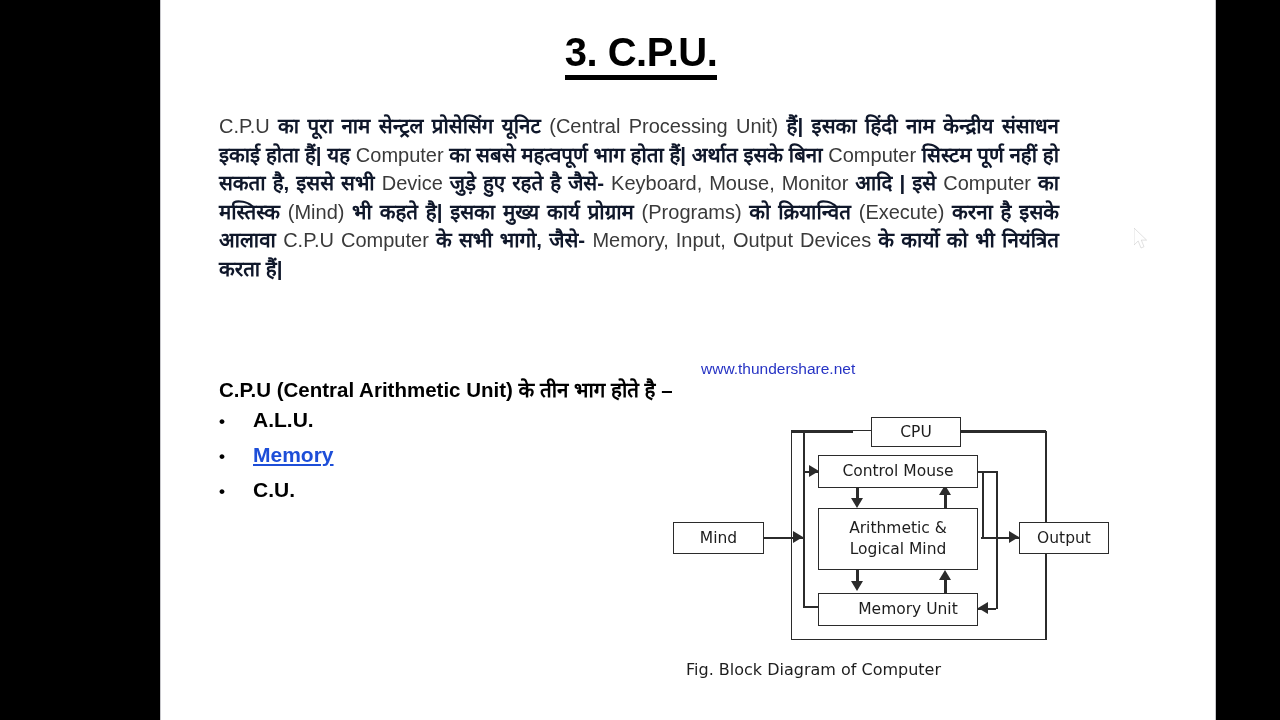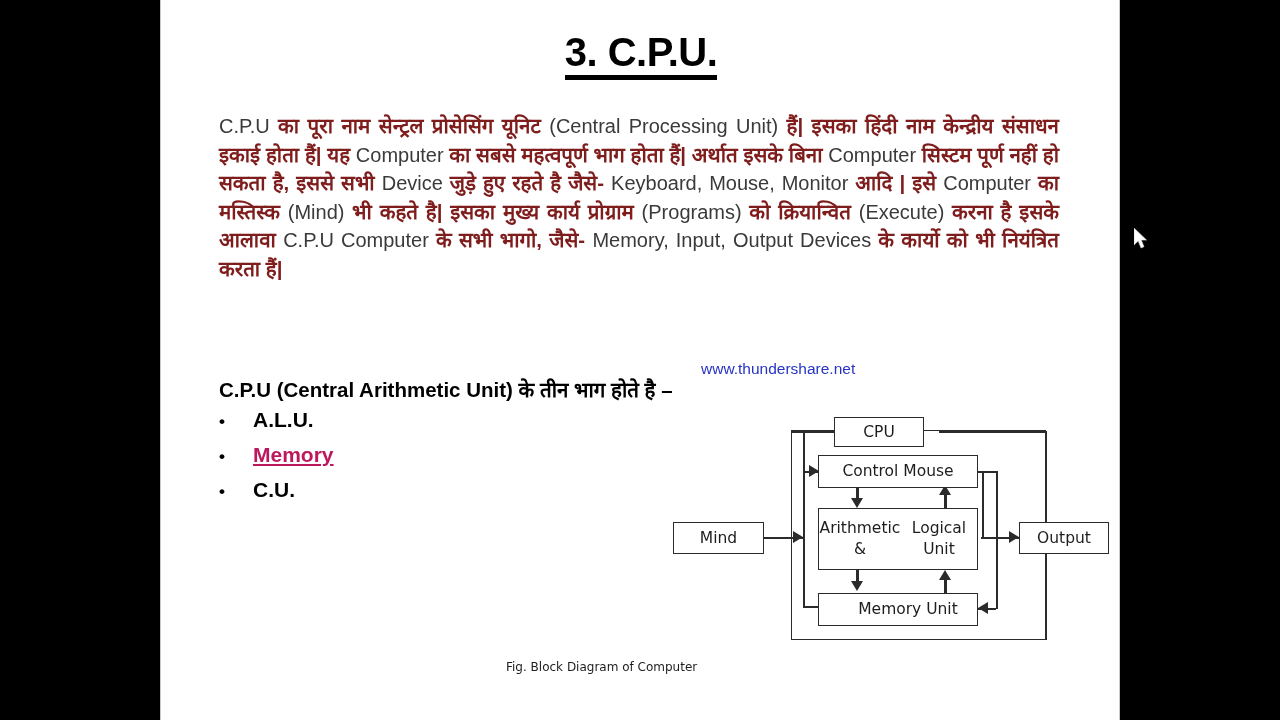--- a/index.html
+++ b/index.html
@@ -19,21 +19,21 @@
     width: 1280px;
     height: 720px;
     background: #000000;
   }
 
   
   #slide {
     position: absolute;
     left: 160px;
     top: 0px;
-    width: 960px;
+    width: 1056px;
     height: 720px;
     background: #ffffff;
     border-left: 1px solid #c8c8cc;
     border-right: 1px solid #c8c8cc;
     box-sizing: border-box;
     overflow: hidden;
   }
 
   
   #title {
@@ -65,21 +65,21 @@
     text-justify: inter-word;
     font-weight: bold;
   }
   #para .en {
     font-weight: normal;
     color: #3a3a3a;
     font-size: 20px;
   }
   #para .hi {
     font-weight: bold;
-    color: #7f1d1d;
+    color: #0f172a;
   }
 
   
   #watermark {
     position: absolute;
     left: 540px;
     top: 360px;
     font-size: 15.5px;
     color: #2633c4;
     font-weight: normal;
@@ -113,21 +113,21 @@
     color: #000000;
   }
   .bullet-dot {
     width: 34px;
     flex: 0 0 34px;
     font-size: 17px;
     line-height: 1;
     color: #000;
   }
   .bullet-link {
-    color: #be185d;
+    color: #1d4ed8;
     text-decoration: underline;
     text-underline-offset: 2px;
   }
 
   
   #diagram {
     position: absolute;
     left: 345px;
     top: 410px;
     width: 615px;
@@ -186,21 +186,22 @@
     border: 1.6px solid #2b2b2b;
     box-sizing: border-box;
     z-index: 1;
     background: transparent;
   }
   #fig-caption {
     position: absolute;
     left: 0px;
     top: 250px;
     width: 615px;
-    font-size: 12px;
+    text-align: center;
+    font-size: 16px;
     color: #1d1d1d;
     font-family: "DejaVu Sans", sans-serif;
   }
 
   
   #cursor {
     position: absolute;
     left: 1134px;
     top: 228px;
     z-index: 50;
@@ -233,31 +234,31 @@
         <div class="bullet-row">
           <span class="bullet-dot">•</span>
           <span>C.U.</span>
         </div>
       </div>
 
     <div id="diagram">
 
       <div id="outerframe" style="left:285px; top:20px; width:255px; height:210px;"></div>
 
-      <div class="dgbox" style="left:328px; top:7px; width:90px; height:30px;">
+      <div class="dgbox" style="left:365px; top:7px; width:90px; height:30px;">
         <span>CPU</span>
       </div>
 
       <div class="dgbox" style="left:312px; top:45px; width:160px; height:33px;">
         <span>Control Mouse</span>
       </div>
 
-      <div class="dgbox" style="left:312px; top:98px; width:160px; height:62px; ">
+      <div class="dgbox" style="left:312px; top:98px; width:160px; height:62px; flex-direction:column;">
         <span>Arithmetic &amp;</span>
-        <span>Logical Unit</span>
+        <span>Logical Mind</span>
       </div>
 
       <div class="dgbox" style="left:312px; top:183px; width:160px; height:33px;padding-left:20px;">
         <span>Memory Unit</span>
       </div>
 
       <div class="dgbox" style="left:167px; top:112px; width:91px; height:32px;">
         <span>Mind</span>
       </div>
 

